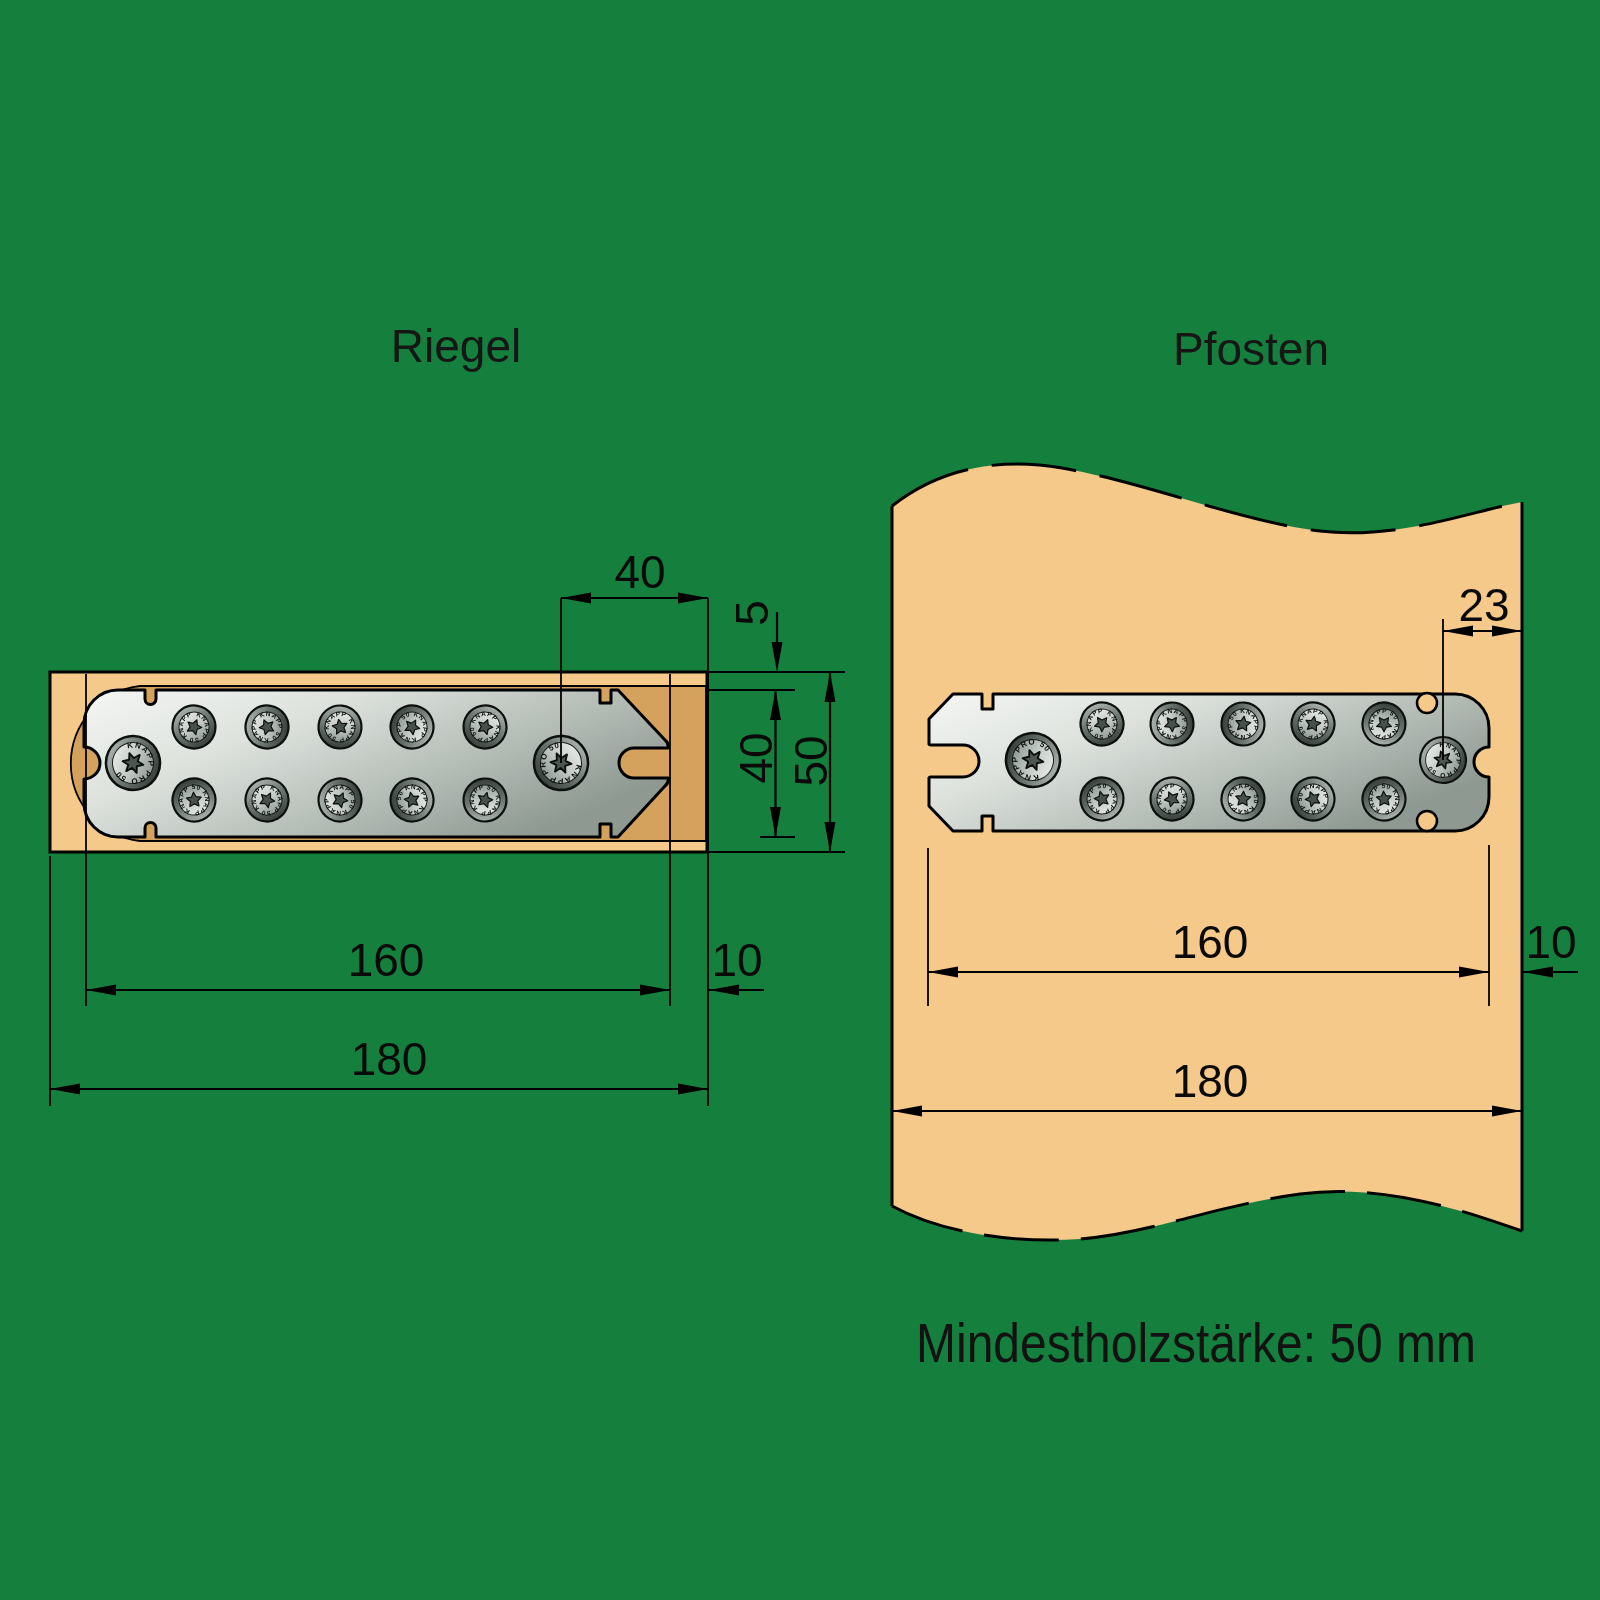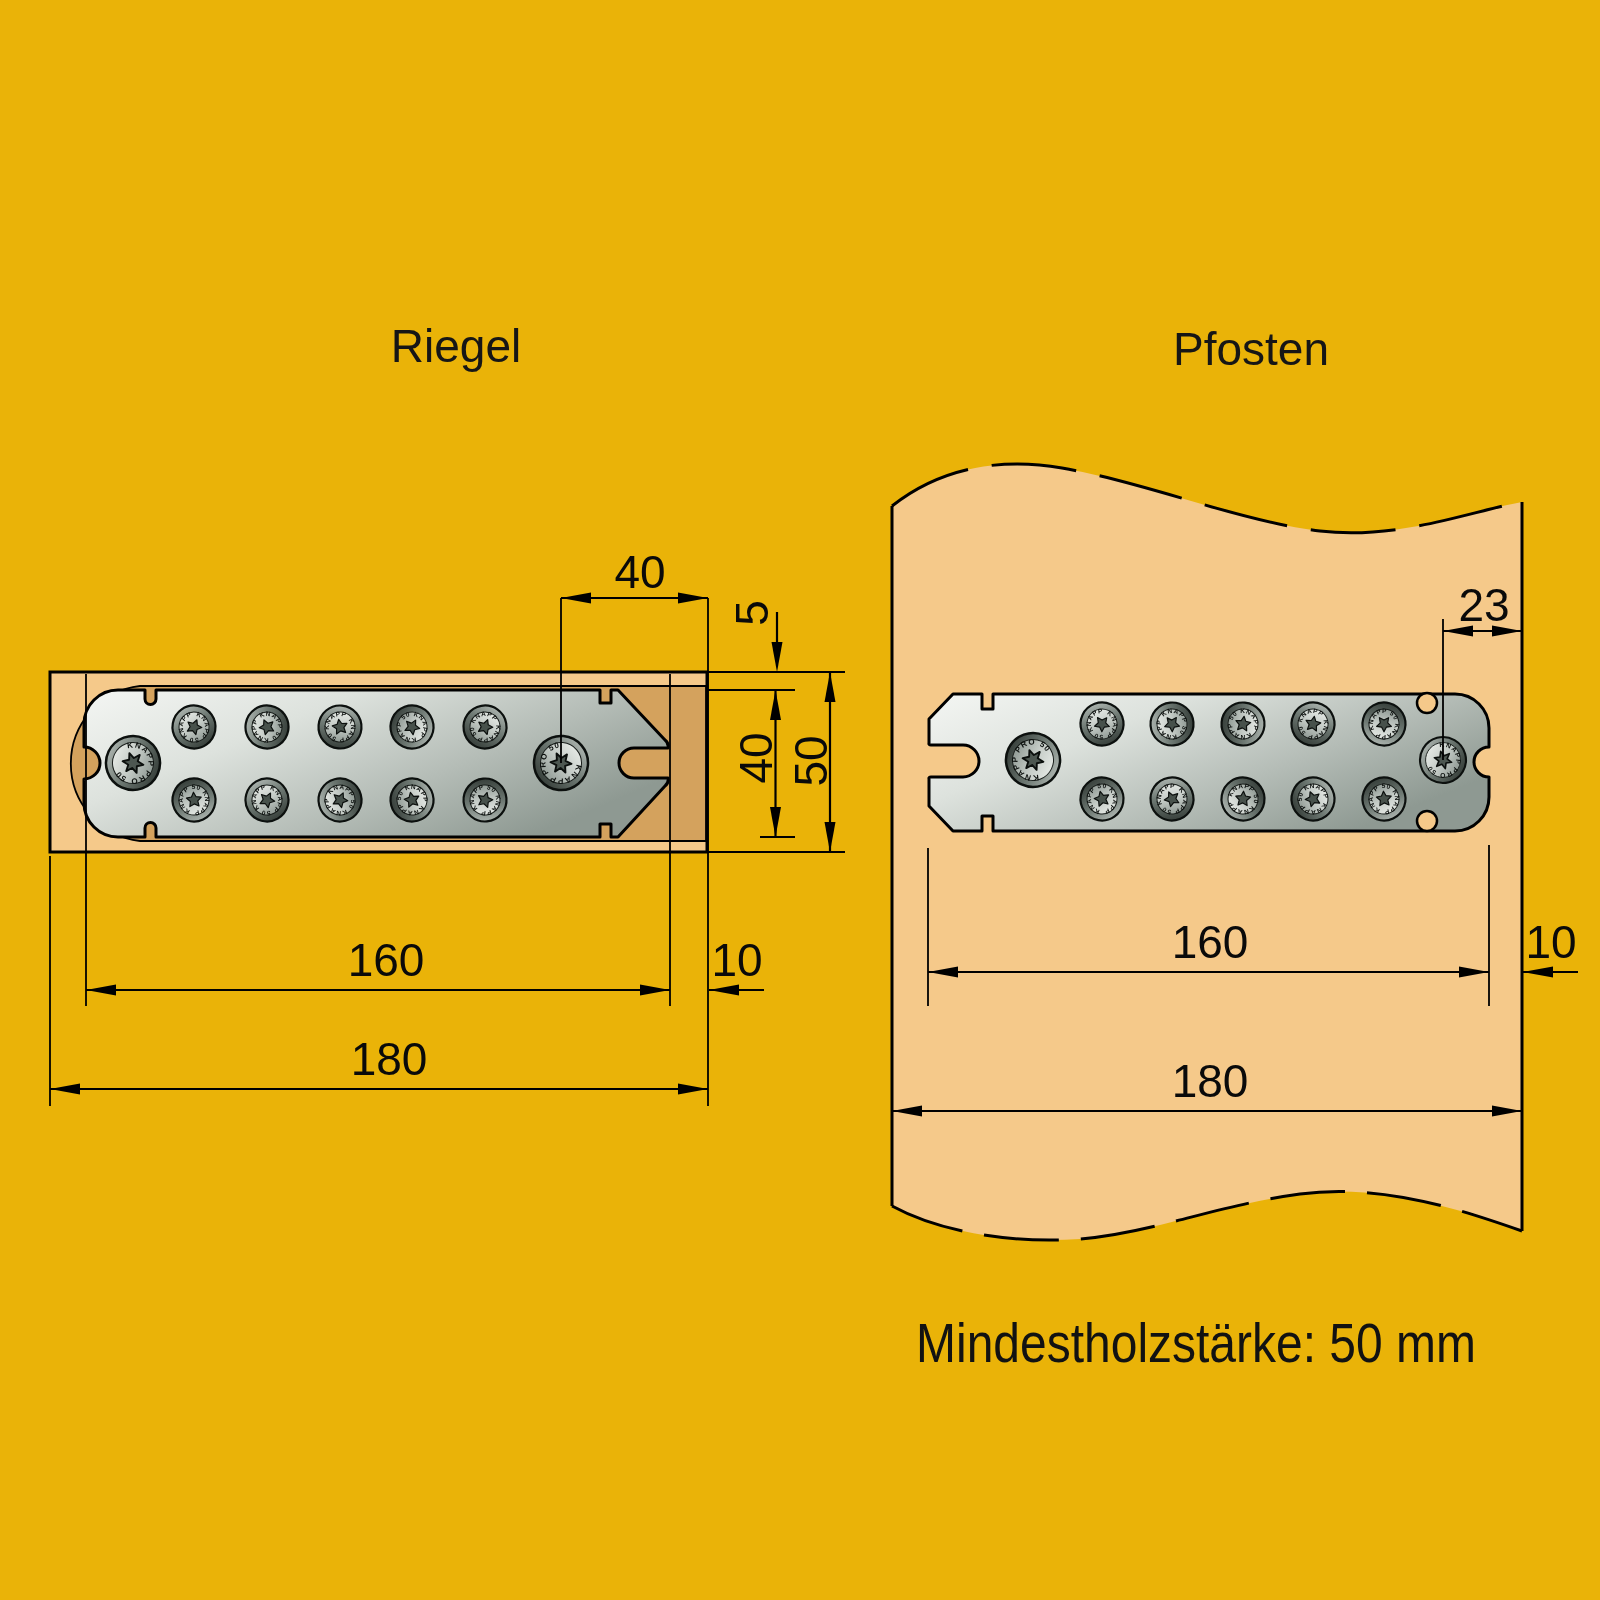--- a/index.html
+++ b/index.html
@@ -1,16 +1,16 @@
 <!DOCTYPE html>
 <html><head>
 <meta charset="utf-8">
 <style>
   html,body{margin:0;padding:0;background:#ffffff;}
-  .stage{width:1600px;height:1600px;position:relative;background:#eab308;overflow:hidden;}
+  .stage{width:1600px;height:1600px;position:relative;background:#15803d;overflow:hidden;}
   svg{display:block;}
   .title{font-family:"Liberation Sans",sans-serif;font-size:46px;fill:#161616;}
   .dim{font-family:"Liberation Sans",sans-serif;font-size:46px;fill:#0a0a0a;}
   .caption{font-family:"Liberation Sans",sans-serif;font-size:56px;fill:#121212;}
   .brand-b{font-family:"Liberation Sans",sans-serif;font-size:8px;font-weight:bold;fill:#0d110f;letter-spacing:1px;}
   .brand-s{font-family:"Liberation Sans",sans-serif;font-size:6.5px;font-weight:bold;fill:#0d110f;letter-spacing:0.6px;}
   .dline{stroke:#000;stroke-width:2.2;fill:none;}
   .eline{stroke:#000;stroke-width:1.8;fill:none;}
   .arr{fill:#000;stroke:none;}
 </style>

